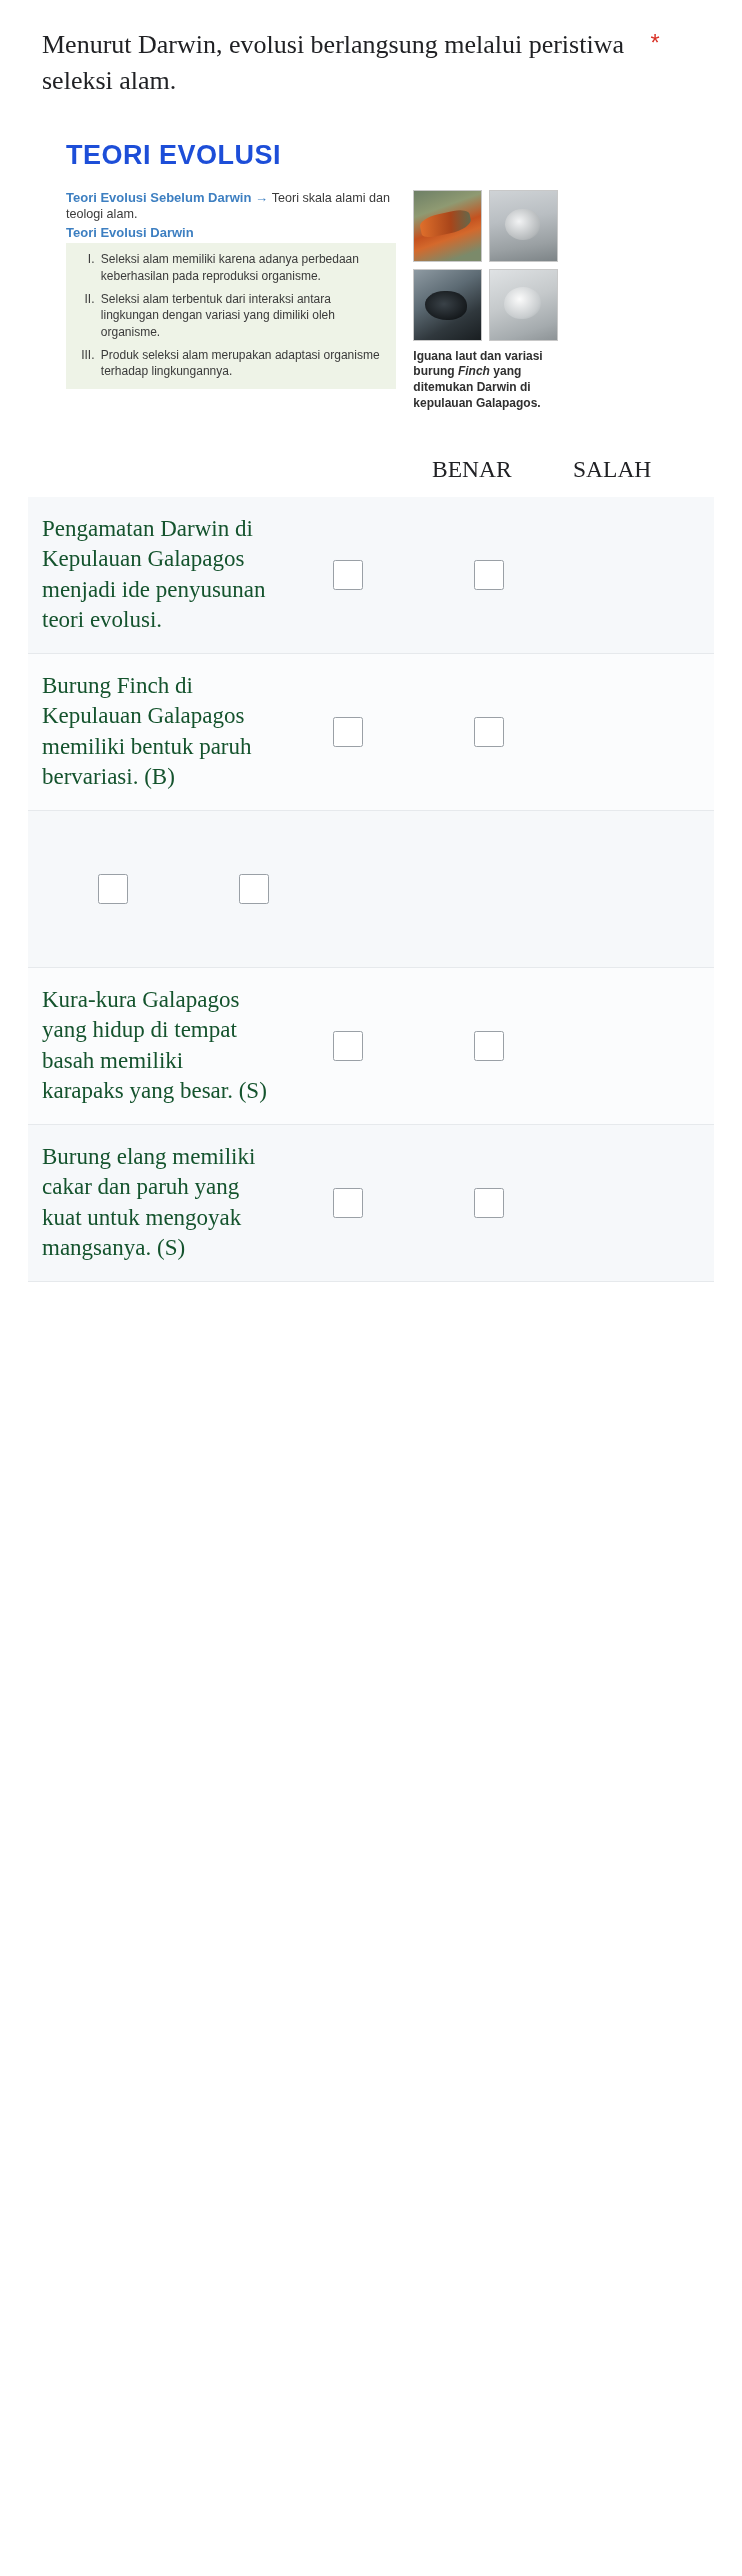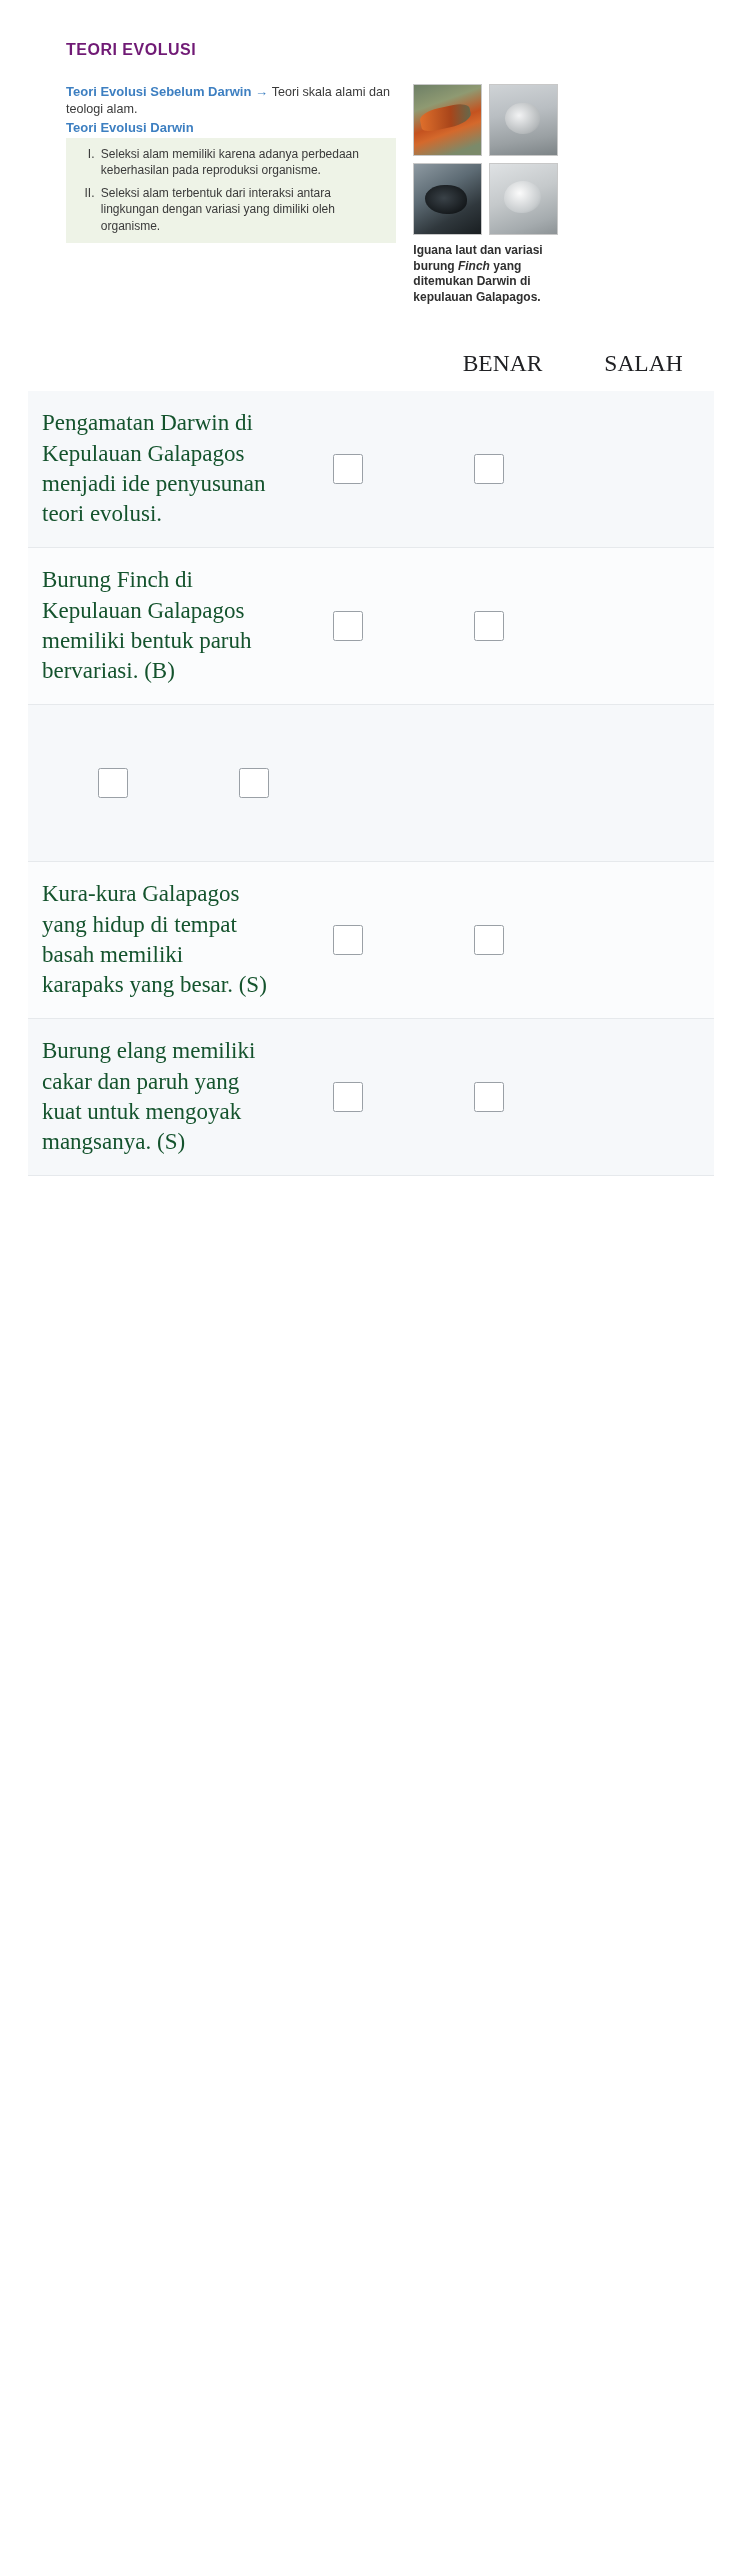--- a/index.html
+++ b/index.html
@@ -40,26 +40,26 @@
     margin-top: 3.1px;
     flex: 0 0 auto;
   }
 
   
   .figure {
     margin: 41px 0 0 0;
     padding: 0 42px 0 66px;
   }
   .figure-title {
-    color: #701a75;
-    font-family: "Liberation Sans", sans-serif;
-    font-size: 16px;
+    color: #1d4ed8;
+    font-family: "Liberation Sans", sans-serif;
+    font-size: 27px;
     font-weight: bold;
     letter-spacing: 0.5px;
-    margin-bottom: 25px;
+    margin-bottom: 19px;
   }
   .fig-row {
     display: flex;
     align-items: flex-start;
   }
   .fig-left {
     width: 330px;
     flex: 0 0 330px;
   }
   .fig-right {
@@ -180,21 +180,21 @@
     display: flex;
     align-items: center;
     padding: 7.8px 0 14px 0;
   }
   .grid-head .spacer {
     flex: 1 1 auto;
   }
   .col-head {
     width: 141px;
     flex: 0 0 141px;
-    text-align: center;
+    text-align: left;
     font-size: 23.5px;
     color: #202124;
     font-family: "Liberation Serif", serif;
   }
   .grid-row {
     display: flex;
     align-items: center;
     background: #f6f8fa;
     border-bottom: 0.8px solid #e6e9ec;
     min-height: 157px;
@@ -225,20 +225,24 @@
     background: #ffffff;
     display: inline-block;
     cursor: pointer;
   }
 </style>
 </head>
 <body>
 
 <div class="page">
 
+  <div class="question-block">
+    <div class="question-text">Menurut Darwin, evolusi berlangsung melalui peristiwa seleksi alam.</div>
+    <div class="required-star">*</div>
+  </div>
 
   <div class="figure">
     <div class="figure-title">TEORI EVOLUSI</div>
 
     <div class="fig-row">
       <div class="fig-left">
         <div class="sub-head">
           <span>Teori Evolusi Sebelum Darwin</span>
           <span class="arrow">→</span>
           <span class="sub-line" style="display:inline; color:#3a3a3a; font-weight:normal;">Teori skala alami dan teologi alam.</span>
@@ -247,20 +251,24 @@
         <div class="sub-head">Teori Evolusi Darwin</div>
 
         <div class="list-box">
           <div class="li">
             <div class="num">I.</div>
             <div class="txt">Seleksi alam memiliki karena adanya perbedaan keberhasilan pada reproduksi organisme.</div>
           </div>
           <div class="li">
             <div class="num">II.</div>
             <div class="txt">Seleksi alam terbentuk dari interaksi antara lingkungan dengan variasi yang dimiliki oleh organisme.</div>
+          </div>
+          <div class="li">
+            <div class="num">III.</div>
+            <div class="txt">Produk seleksi alam merupakan adaptasi organisme terhadap lingkungannya.</div>
           </div>
         </div>
       </div>
 
       <div class="fig-right">
         <div class="photo-grid">
           <div class="photo photo-iguana"></div>
           <div class="photo photo-finch1"></div>
           <div class="photo photo-finch2"></div>
           <div class="photo photo-finch3"></div>

